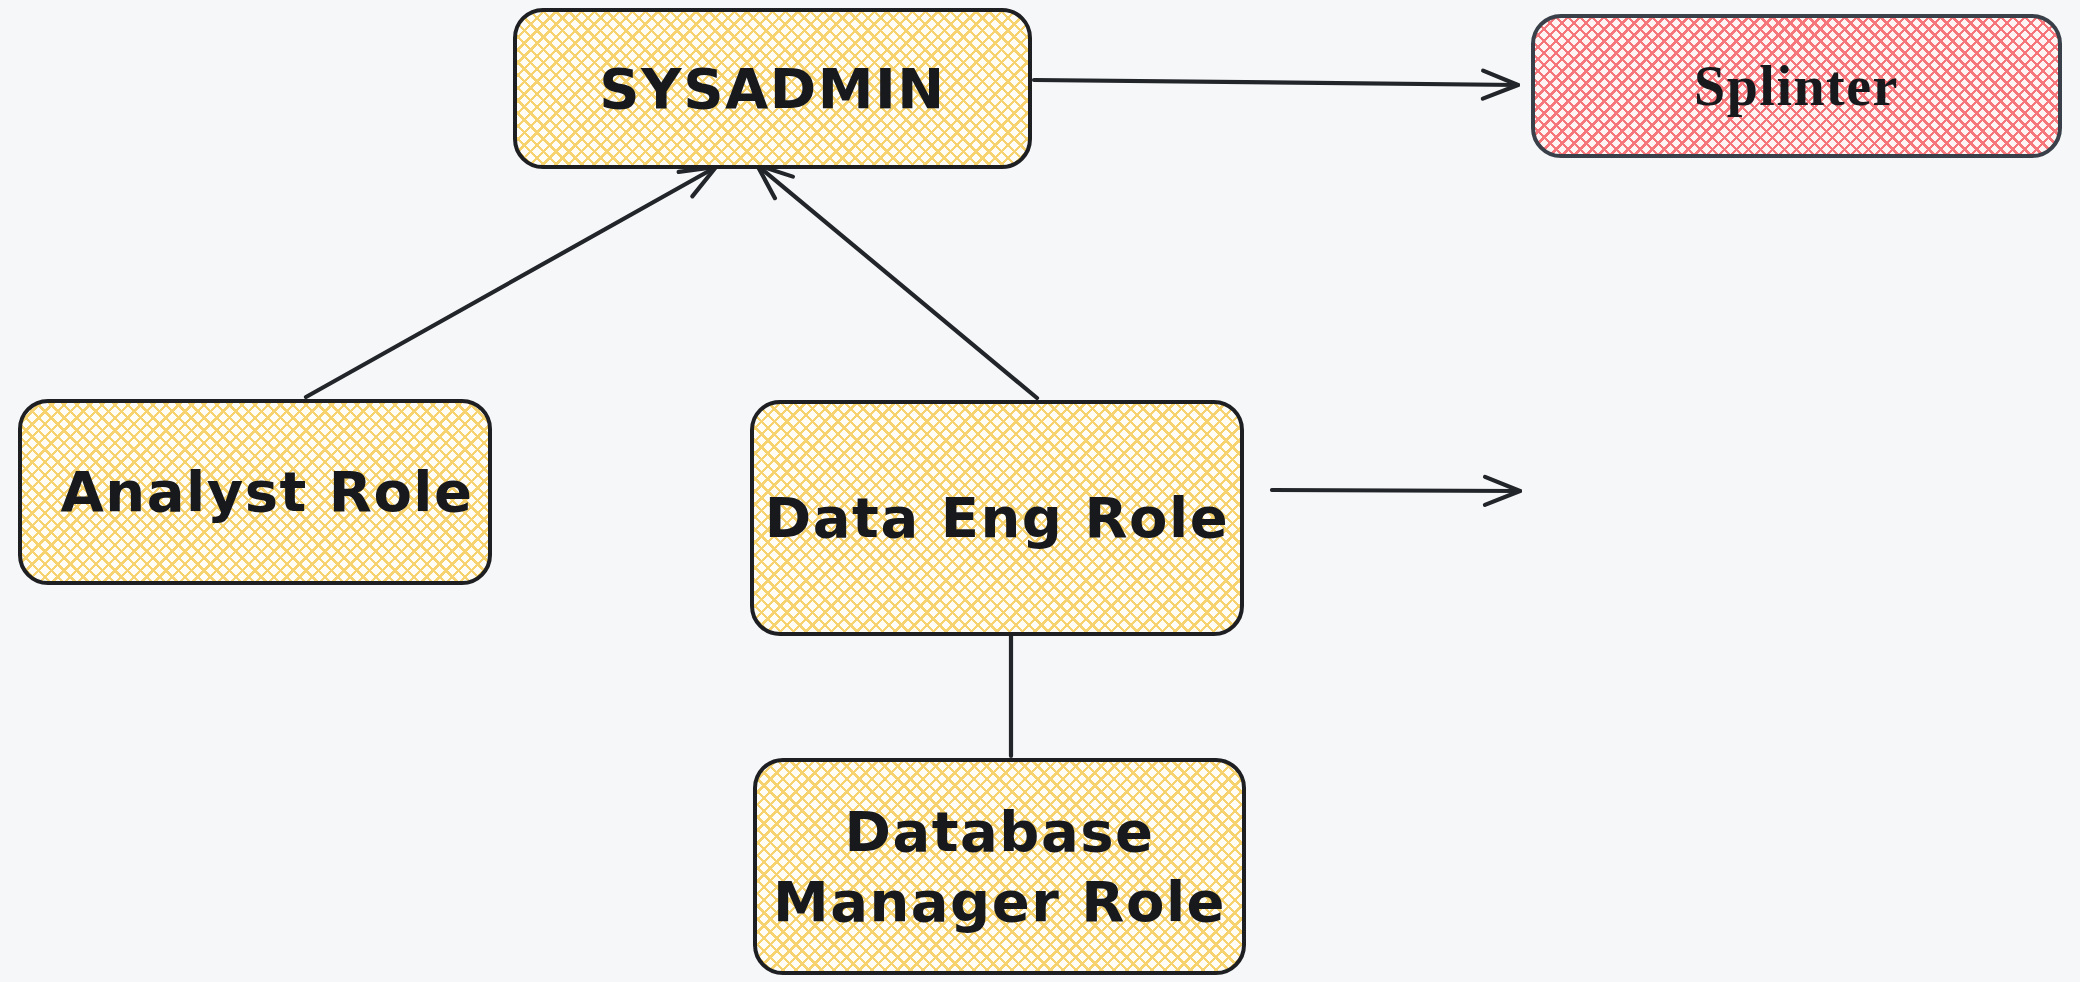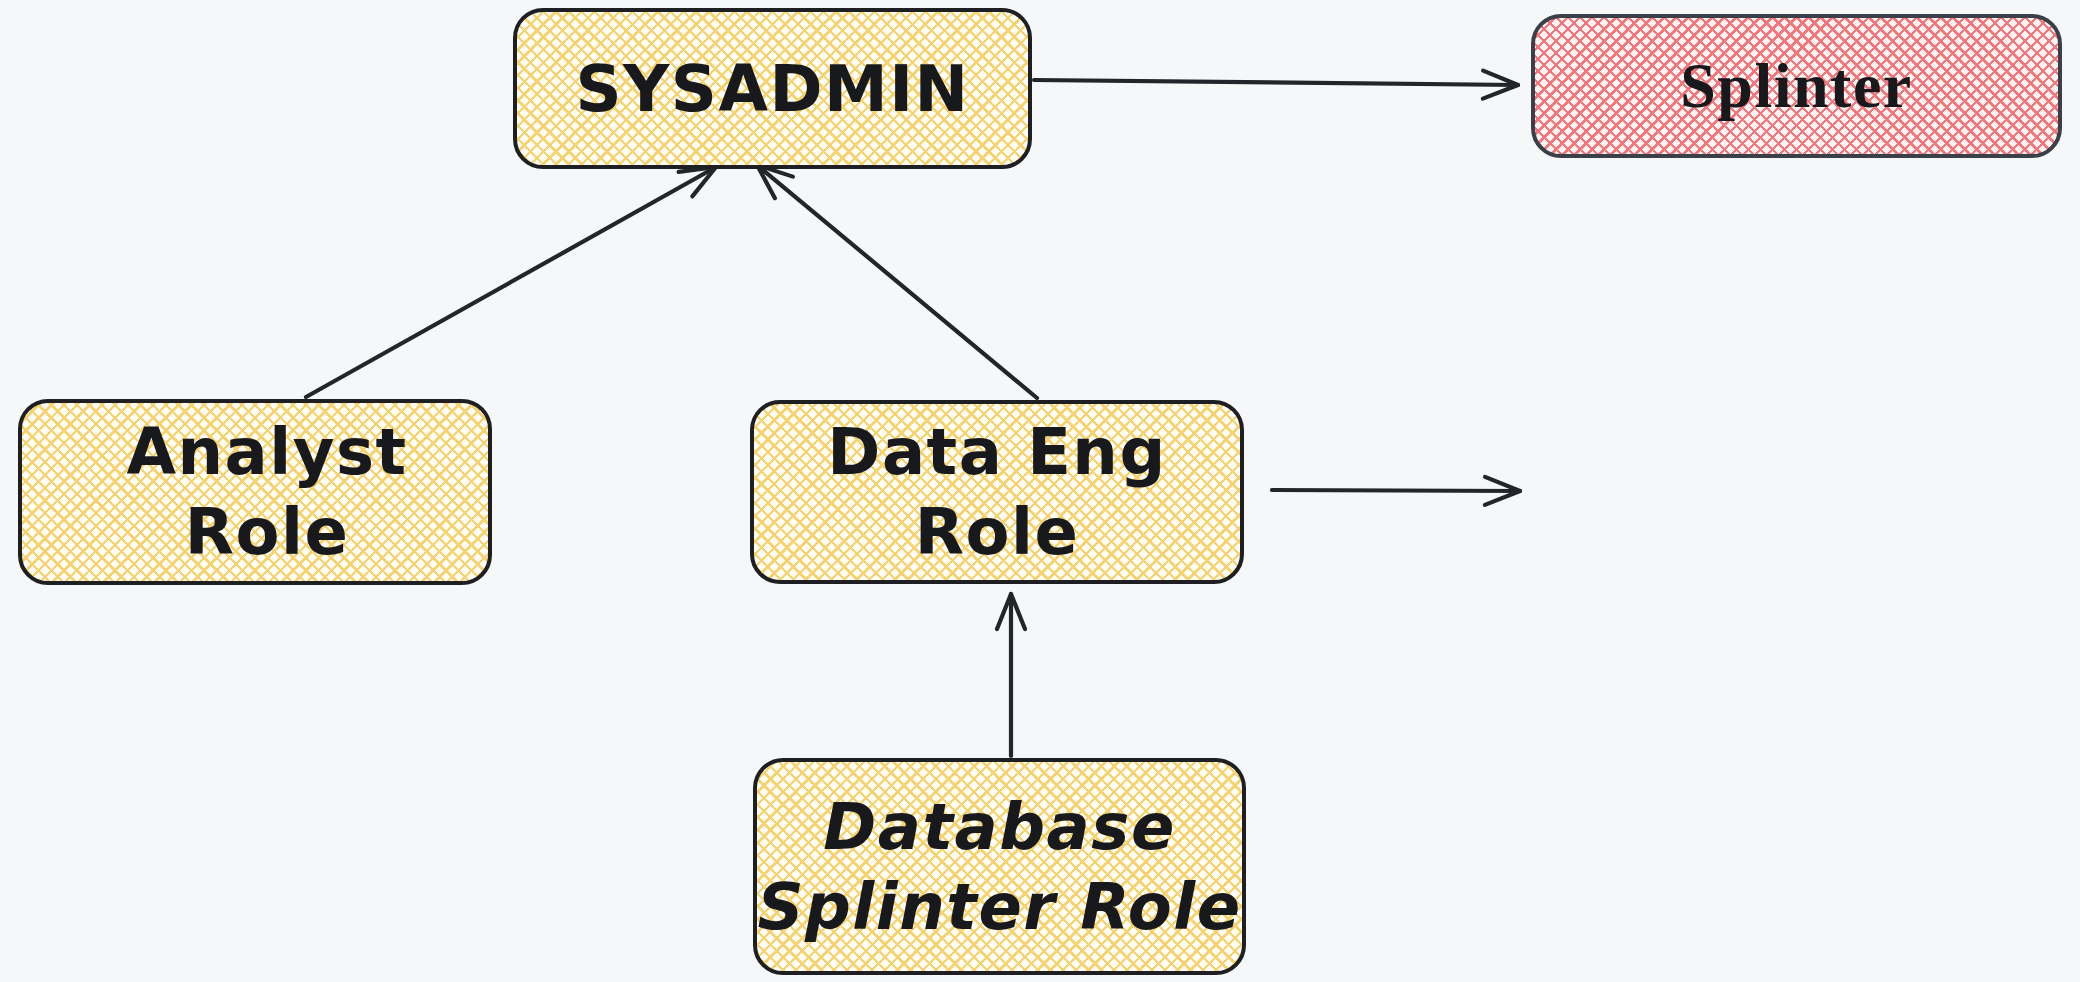--- a/index.html
+++ b/index.html
@@ -38,21 +38,21 @@
   .edges-layer line { stroke: var(--arrow-stroke); stroke-width: 4.2; stroke-linecap: round; }
   .edges-layer .arrowhead-path { stroke: var(--arrow-stroke); stroke-width: 4.2; fill: none; }
   .node {
     position: absolute;
     display: flex;
     flex-direction: column;
     align-items: center;
     justify-content: center;
     text-align: center;
     border-radius: 30px;
-    font-size: 64px;
+    font-size: 56px;
     font-weight: bold;
     letter-spacing: 1.5px;
     color: var(--label-text);
     line-height: 1.25;
   }
   .node--role {
     border: 4px solid var(--role-border);
     background-color: var(--role-base);
     background-image:
       repeating-linear-gradient(45deg,  var(--role-hatch) 0px, var(--role-hatch) 2.4px, transparent 2.4px, transparent 9px),
@@ -62,23 +62,23 @@
     border: 4px solid var(--user-border);
     background-color: var(--user-base);
     background-image:
       repeating-linear-gradient(45deg,  var(--user-hatch) 0px, var(--user-hatch) 2.4px, transparent 2.4px, transparent 8.5px),
       repeating-linear-gradient(-45deg, var(--user-hatch) 0px, var(--user-hatch) 2.4px, transparent 2.4px, transparent 8.5px);
     font-family: Liberation Serif, serif;
   }
   #node-sysadmin   { left: 513px;  top: 8px;   width: 519px; height: 161px; }
   #node-splinter   { left: 1531px; top: 14px;  width: 531px; height: 144px; }
   #node-analyst    { left: 18px;   top: 399px; width: 474px; height: 186px; padding-left: 24px; }
-  #node-data-eng   { left: 750px;  top: 400px; width: 494px; height: 184px; }
+  #node-data-eng   { left: 750px;  top: 400px; width: 494px; height: 236px; }
   #node-kim        { left: 1532px; top: 416px; width: 530px; height: 152px; }
-  #node-db-manager { left: 753px;  top: 758px; width: 493px; height: 217px; font-style: italic; }
+  #node-db-manager { left: 753px;  top: 758px; width: 493px; height: 217px; }
   .node-label { pointer-events: none; }
 </style>
 </head>
 <body>
 
 <div class="canvas">
 
   <svg class="edges-layer" viewBox="0 0 2080 982" xmlns="http://www.w3.org/2000/svg">
     <defs>
       <marker id="arrowhead" markerUnits="userSpaceOnUse" markerWidth="46" markerHeight="38" refX="40" refY="18" orient="auto">
@@ -104,16 +104,16 @@
     <span class="node-label">Analyst Role</span>
   </div>
 
   <div id="node-data-eng" class="node node--role">
     <span class="node-label">Data Eng Role</span>
   </div>
 
 
   <div id="node-db-manager" class="node node--role">
     <span class="node-label">Database</span>
-    <span class="node-label">Splinter Role</span>
+    <span class="node-label">Manager Role</span>
   </div>
 
 </div>
 
 </body></html>

